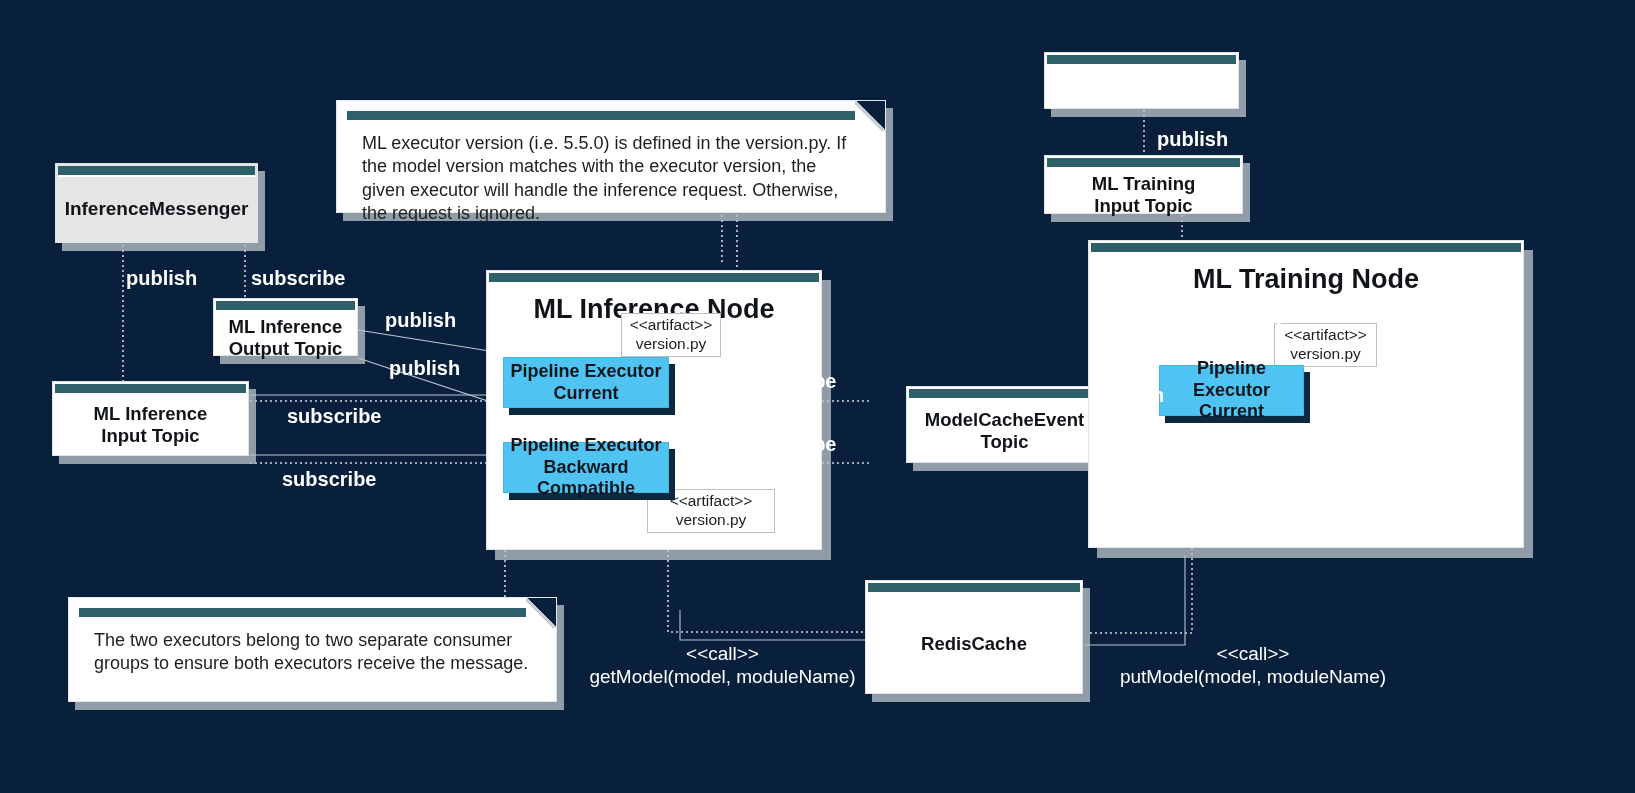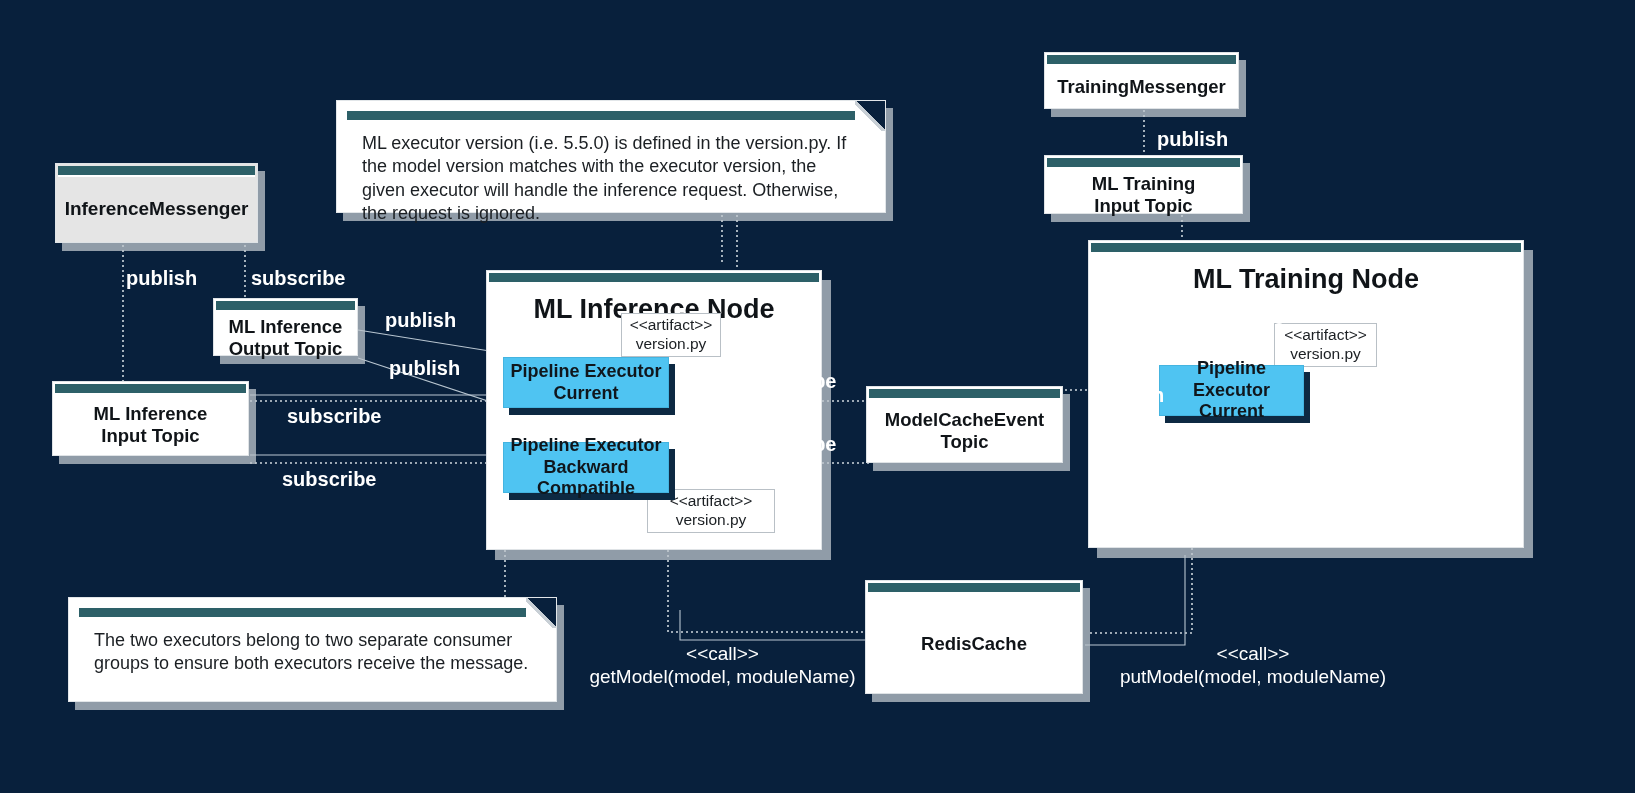--- a/index.html
+++ b/index.html
@@ -261,33 +261,30 @@
   <div class="exec" style="left:503px; top:442px; width:166px; height:51px;">
     <div class="title">Pipeline Executor
 Backward Compatible</div>
   </div>
 
   <div class="artifact" style="left:647px; top:489px; width:128px; height:44px;">
     <span>&lt;&lt;artifact&gt;&gt;</span>
     <span>version.py</span>
   </div>
 
-  <div class="node topic" style="left:866px; top:386px; width:197px; height:77px;">
+  <div class="node topic" style="left:906px; top:386px; width:197px; height:77px;">
     <div class="accent"></div>
     <div class="body">
       <div class="title">ModelCacheEvent
 Topic</div>
     </div>
   </div>
 
   <div class="node topic" style="left:1044px; top:52px; width:195px; height:57px;">
     <div class="accent"></div>
-    <div class="body">
-      <div class="title">TrainingMessenger</div>
-    </div>
   </div>
 
   <div class="node topic" style="left:1044px; top:155px; width:199px; height:59px;">
     <div class="accent"></div>
     <div class="body">
       <div class="title">ML Training
 Input Topic</div>
     </div>
   </div>
 

